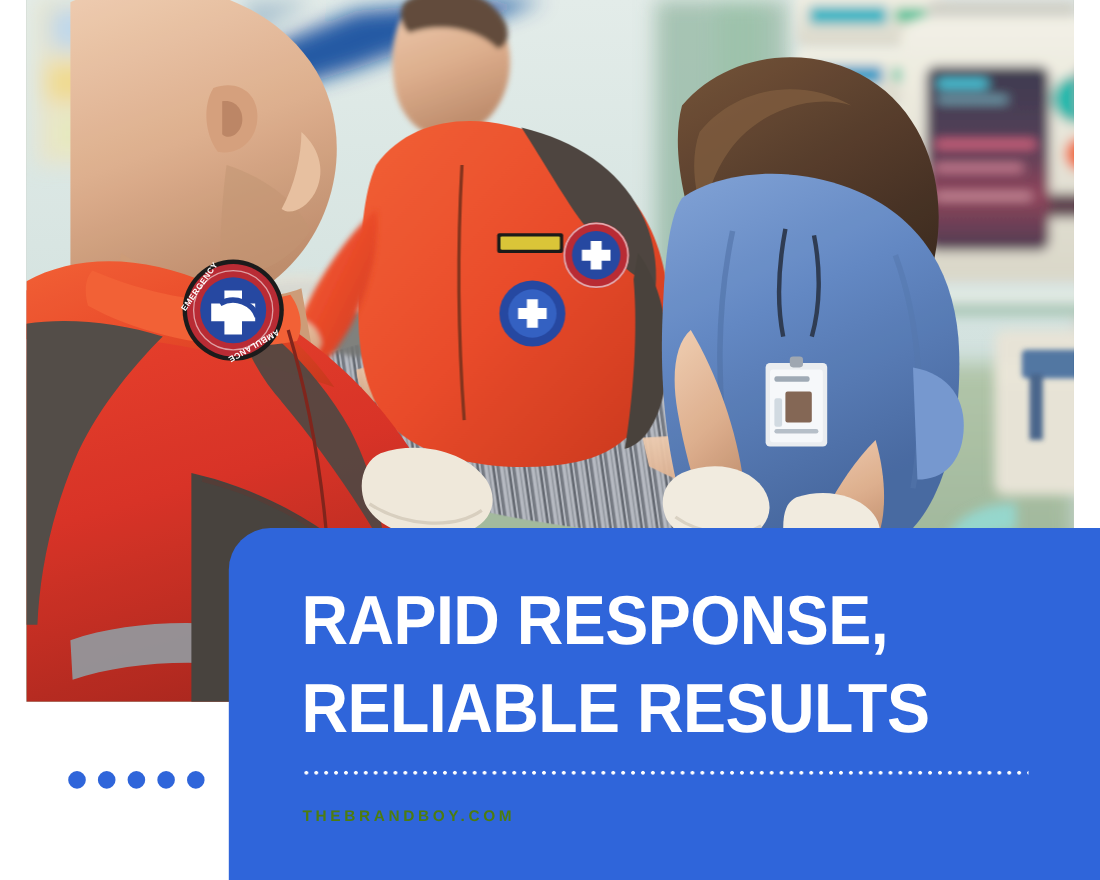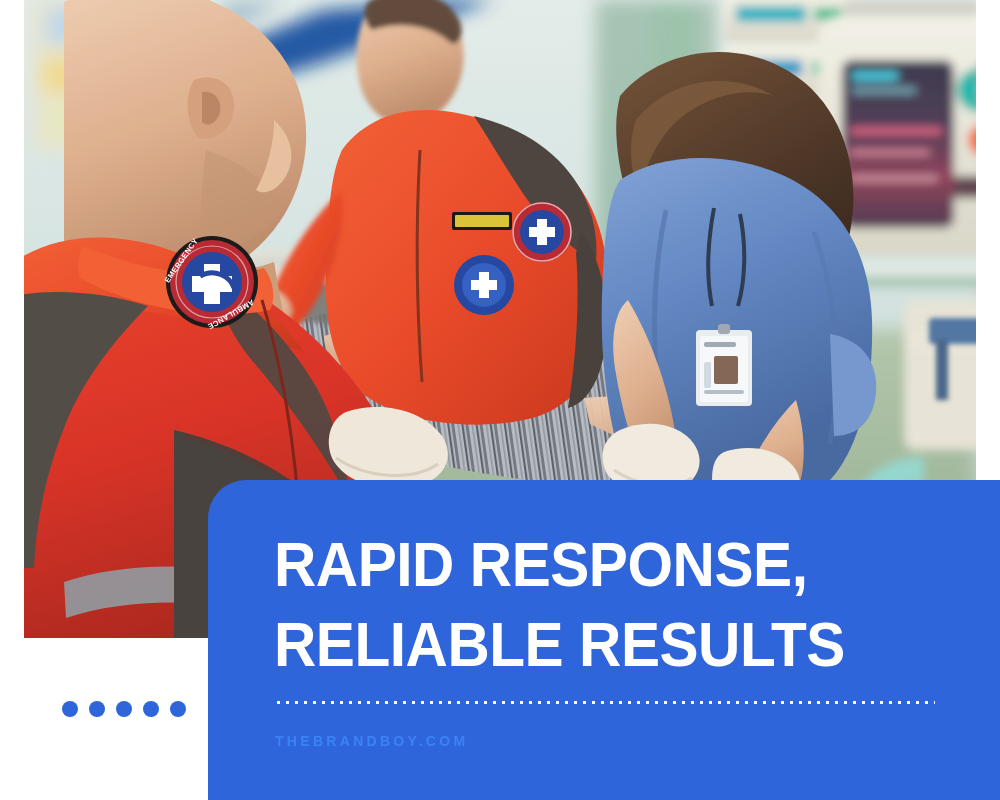--- a/index.html
+++ b/index.html
@@ -77,21 +77,21 @@
     background-size: 9px 5px;
     background-repeat: repeat-x;
     background-position: left center;
   }
 
   
   .website {
     position: absolute;
     left: 275px;
     top: 733px;
-    color: #3b82f6;
+    color: #4d7c0f;
     font-family: "Liberation Sans", sans-serif;
     font-weight: bold;
     font-size: 14px;
     letter-spacing: 3.3px;
   }
 
   
   .dots {
     position: absolute;
     left: 62px;

